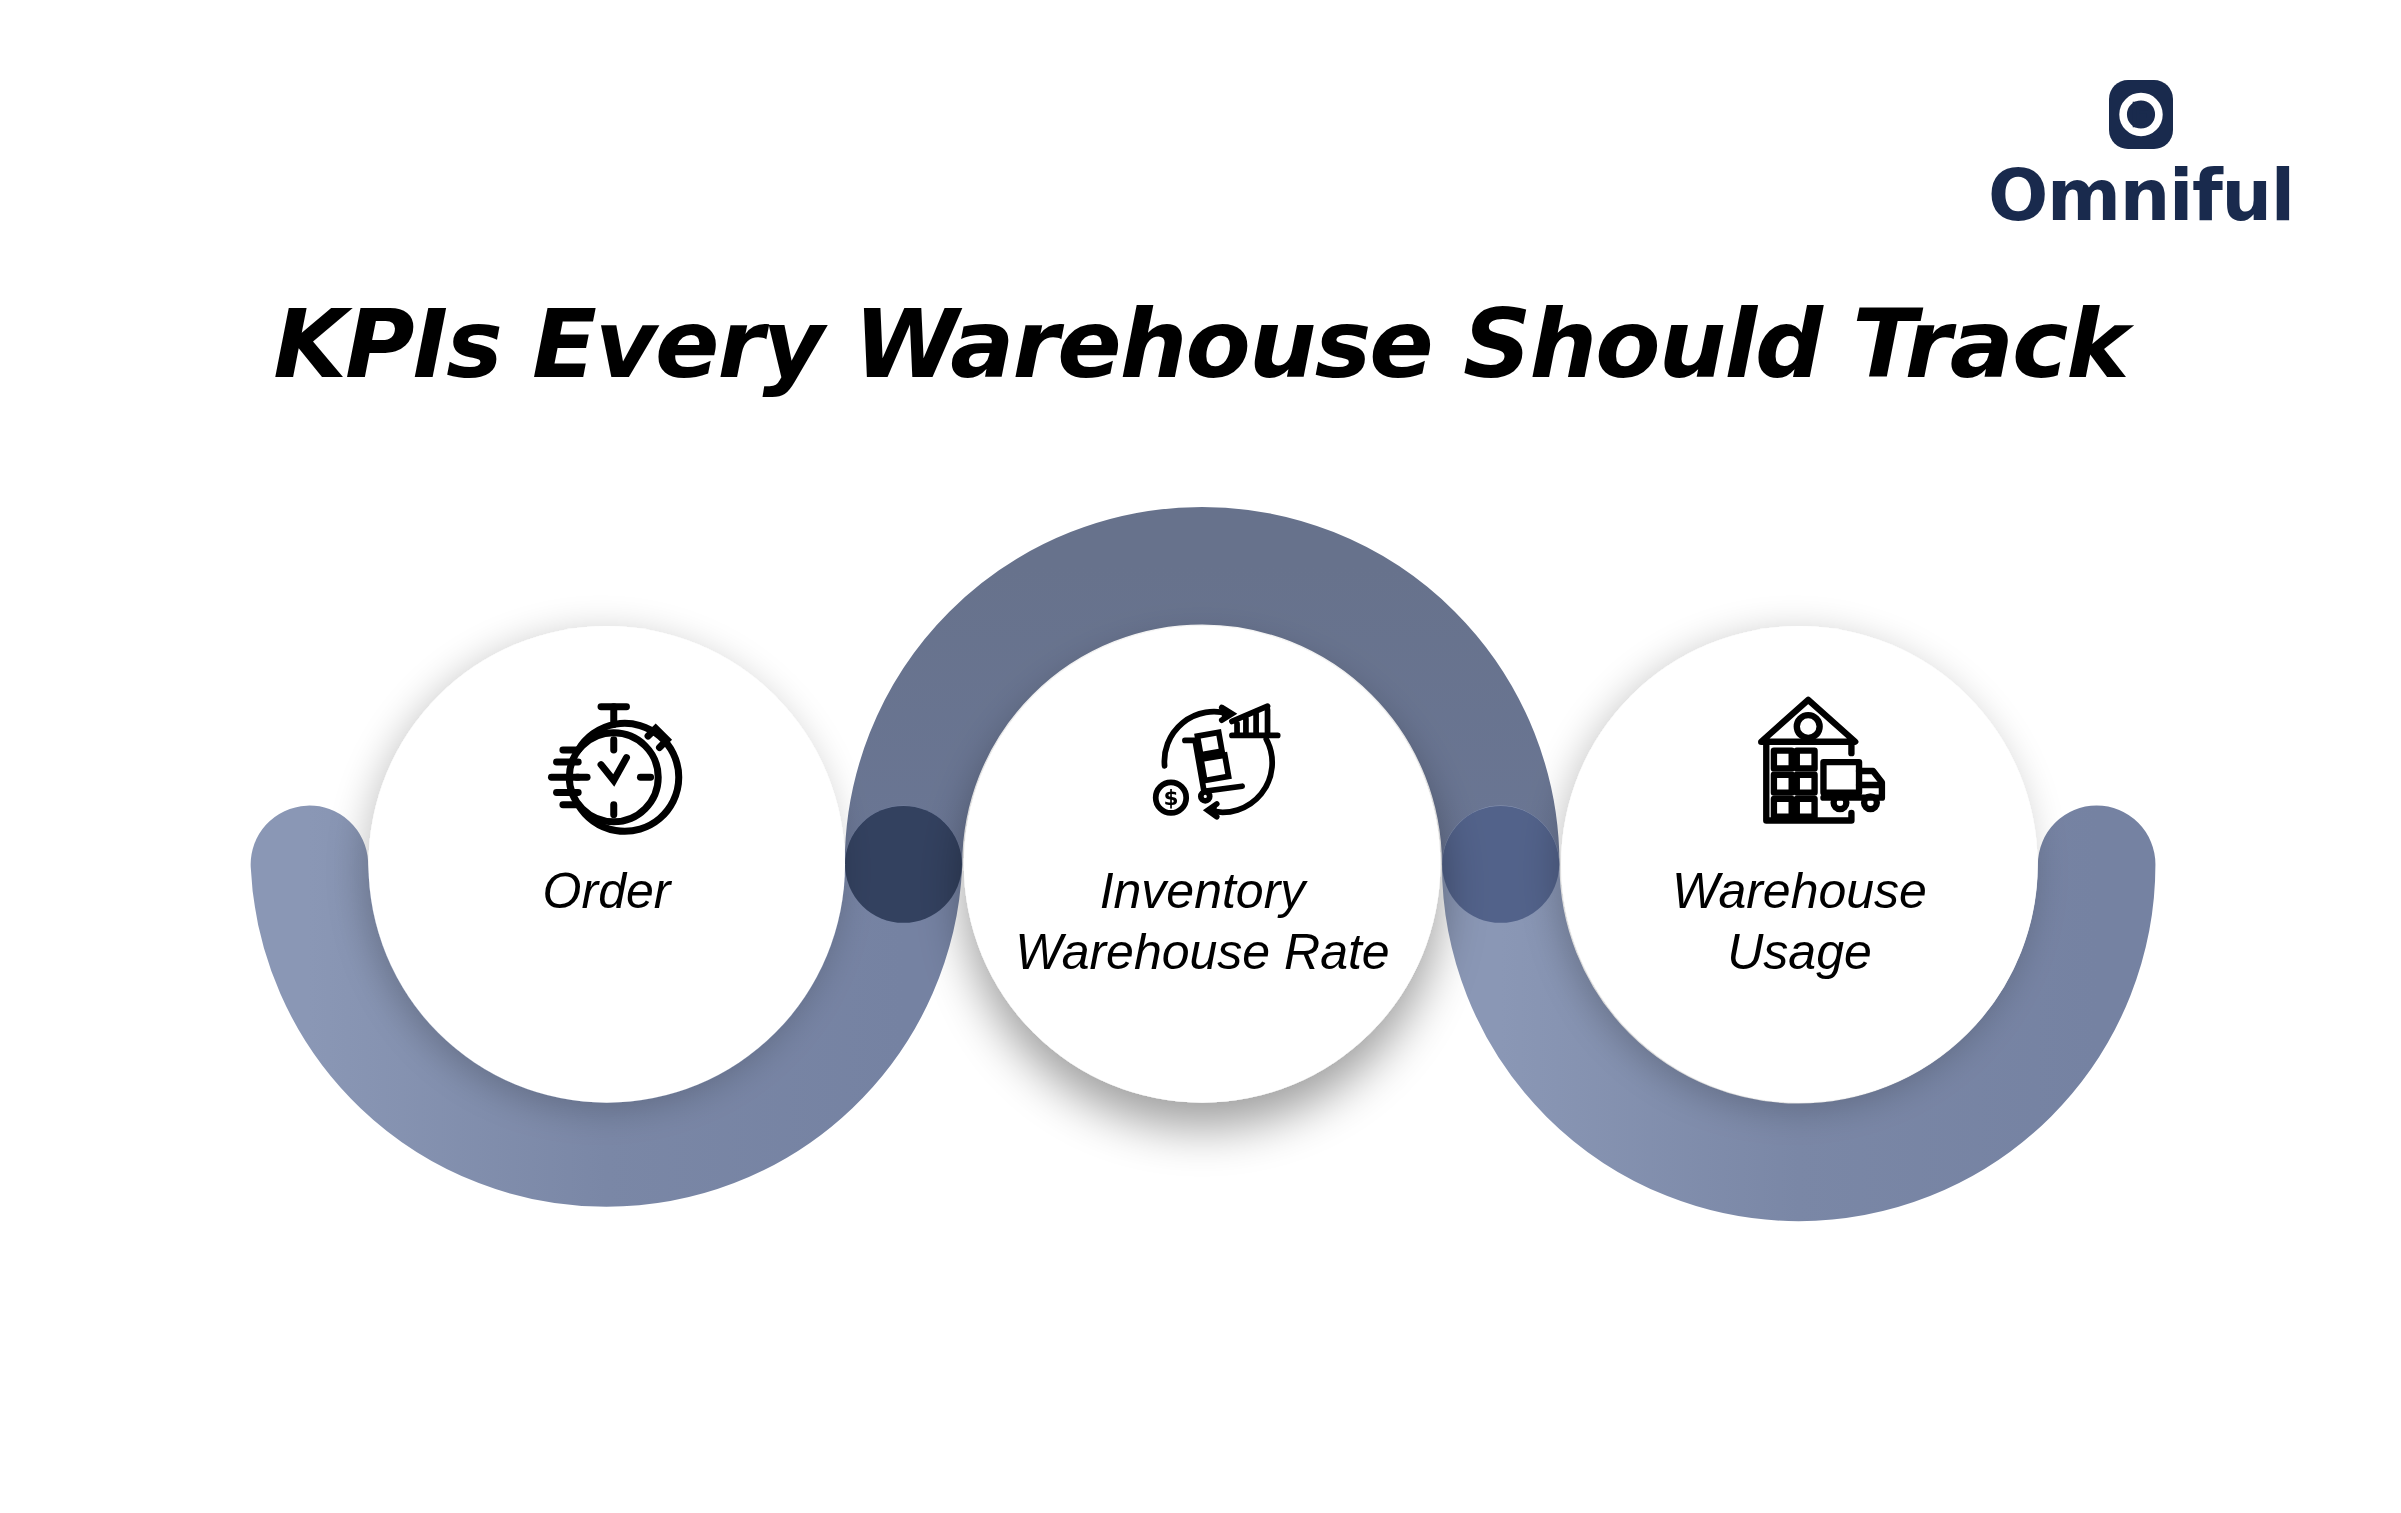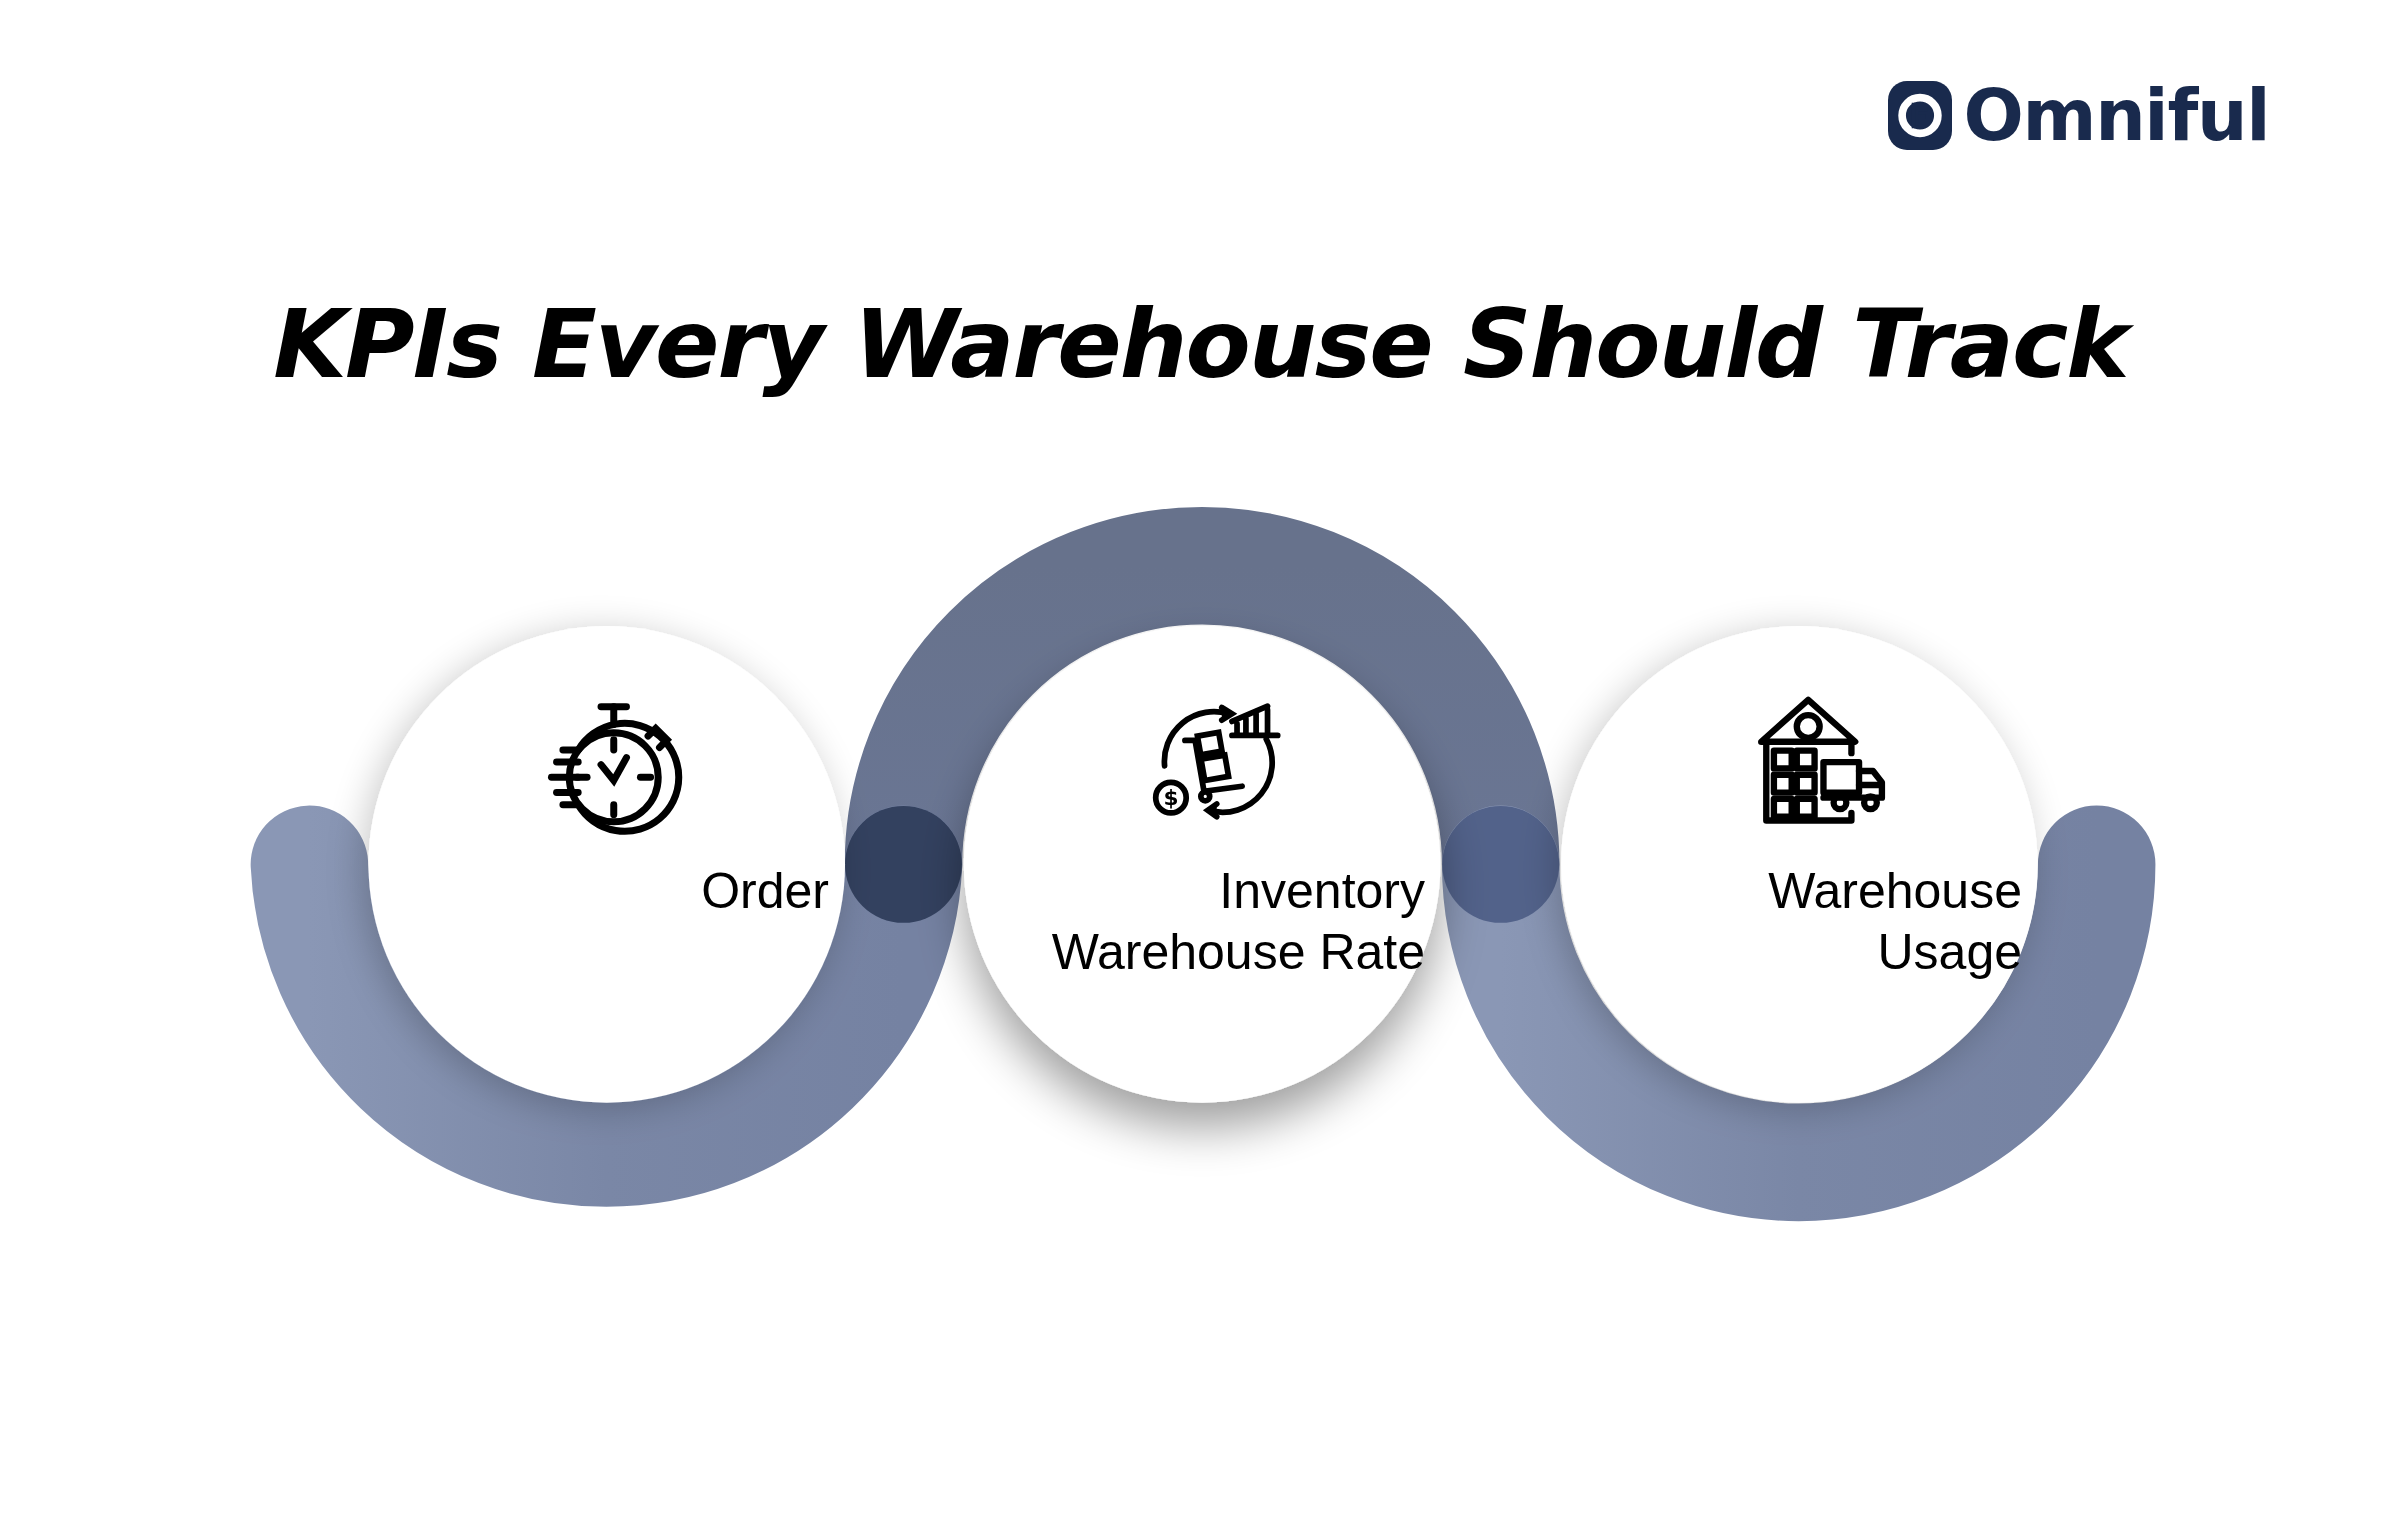--- a/index.html
+++ b/index.html
@@ -1,26 +1,26 @@
 <!DOCTYPE html>
 <html style="font-size:10.2px"><head>
 <meta charset="utf-8">
 <style>
   html, body { margin:0; padding:0; background:#ffffff; }
   body { width:2401px; height:1514px; position:relative; overflow:hidden;
          font-family:"Liberation Sans", "DejaVu Sans", sans-serif; }
-  .logo { position:absolute; left:1888px; top:80px; display:flex; align-items:center; gap:11.4px; }
+  .logo { position:absolute; left:1988px; top:80px; display:flex; align-items:center; gap:11.4px;flex-direction:column; }
   .logo-mark { width:64px; height:69px; border-radius:19px; background:#192a4d; position:relative; }
   .logo-mark svg { position:absolute; left:0; top:0; }
   .logo-text { font-family:"DejaVu Sans", sans-serif; font-weight:bold; font-size:71px; color:#192a4d; letter-spacing:-1.3px; line-height:1; }
   .title { position:absolute; left:0; width:100%; top:297px; text-align:center;
            font-family:"DejaVu Sans", sans-serif; font-weight:bold; font-size:95px; color:#000; letter-spacing:-1.9px; line-height:1;font-style:italic; }
   .diagram { position:absolute; left:0; top:0; width:2401px; height:1514px; }
-  .label { position:absolute; width:445px; text-align:right; font-size:50px; line-height:61px; color:#000;
-           font-family:"Liberation Sans", sans-serif; }
+  .label { position:absolute; width:445px; text-align:center; font-size:50px; line-height:61px; color:#000;
+           font-family:"Liberation Sans", sans-serif;font-style:italic; }
 </style>
 </head>
 <body>
 
 <div class="logo">
   <div class="logo-mark">
     <svg width="64" height="69" viewBox="0 0 100 108">
       <circle cx="50" cy="54" r="28" fill="none" stroke="#ffffff" stroke-width="12"></circle>
       <path d="M44 40 L44 70 M44 44 L62 44 M44 56 L58 56" stroke="#192a4d" stroke-width="7" fill="none"></path>
       <path d="M40 34 L40 74" stroke="#192a4d" stroke-width="6"></path>

